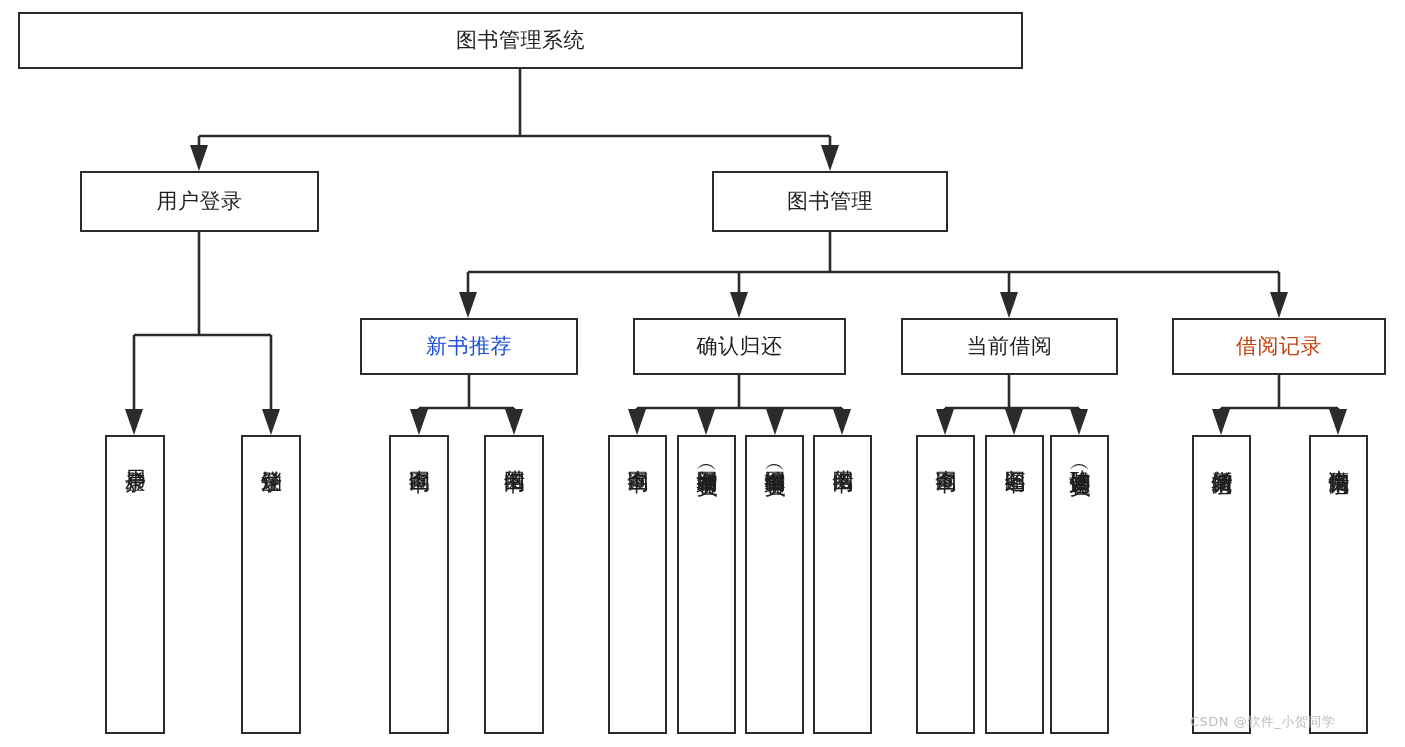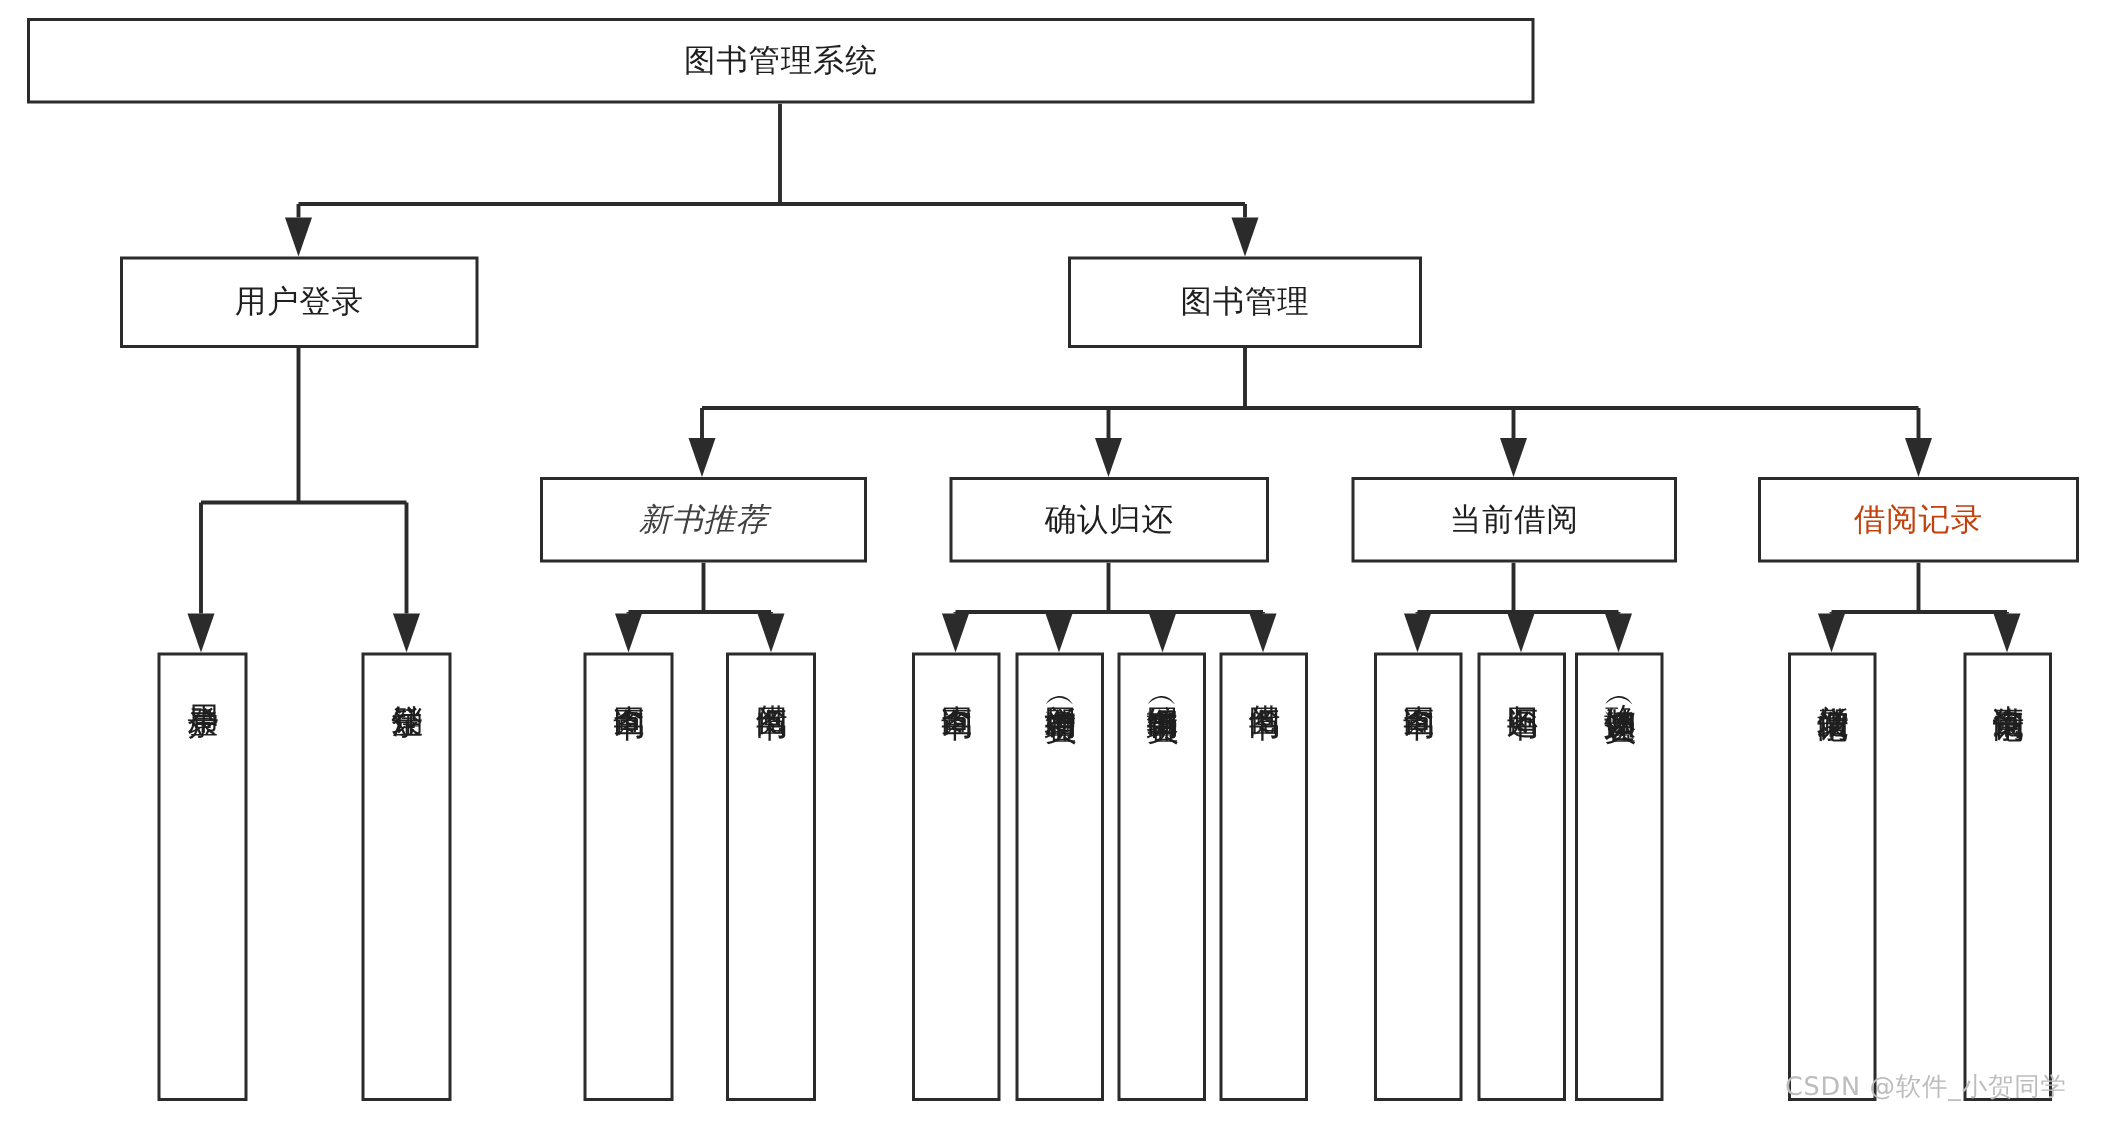--- a/index.html
+++ b/index.html
@@ -52,21 +52,21 @@
     line-height: 1.38;
     letter-spacing: 1px;
     writing-mode: vertical-rl;
     text-orientation: upright;
     white-space: normal;
     text-align: left;
     color: #1f1f1f;
   }
   .watermark {
     position: absolute;
-    font-size: 17px;
+    font-size: 13px;
     color: #bdbdbd;
     white-space: nowrap;
     letter-spacing: 0.5px;
   }
 </style>
 </head>
 <body>
 
 <div id="diagram-root">
 
@@ -129,21 +129,21 @@
       <div class="node " style="left: 18px; top: 12px; width: 1005px; height: 57px; border-color: rgb(43, 43, 43); background: rgb(255, 255, 255);">
         <span class="node-h" style="color: rgb(31, 31, 31);">图书管理系统</span>
       </div>
       <div class="node " style="left: 80px; top: 171px; width: 239px; height: 61px; border-color: rgb(43, 43, 43); background: rgb(255, 255, 255);">
         <span class="node-h" style="color: rgb(31, 31, 31);">用户登录</span>
       </div>
       <div class="node " style="left: 712px; top: 171px; width: 236px; height: 61px; border-color: rgb(43, 43, 43); background: rgb(255, 255, 255);">
         <span class="node-h" style="color: rgb(31, 31, 31);">图书管理</span>
       </div>
       <div class="node " style="left: 360px; top: 318px; width: 218px; height: 57px; border-color: rgb(43, 43, 43); background: rgb(255, 255, 255);">
-        <span class="node-h" style="color: #404040; font-style: italic;">新书推荐</span>
+        <span class="node-h" style="color: #1d4ed8;">新书推荐</span>
       </div>
       <div class="node " style="left: 633px; top: 318px; width: 213px; height: 57px; border-color: rgb(43, 43, 43); background: rgb(255, 255, 255);">
         <span class="node-h" style="color: rgb(31, 31, 31);">确认归还</span>
       </div>
       <div class="node " style="left: 901px; top: 318px; width: 217px; height: 57px; border-color: rgb(43, 43, 43); background: rgb(255, 255, 255);">
         <span class="node-h" style="color: rgb(31, 31, 31);">当前借阅</span>
       </div>
       <div class="node " style="left: 1172px; top: 318px; width: 214px; height: 57px; border-color: rgb(43, 43, 43); background: rgb(255, 255, 255);">
         <span class="node-h" style="color: #c2410c;">借阅记录</span>
       </div>

